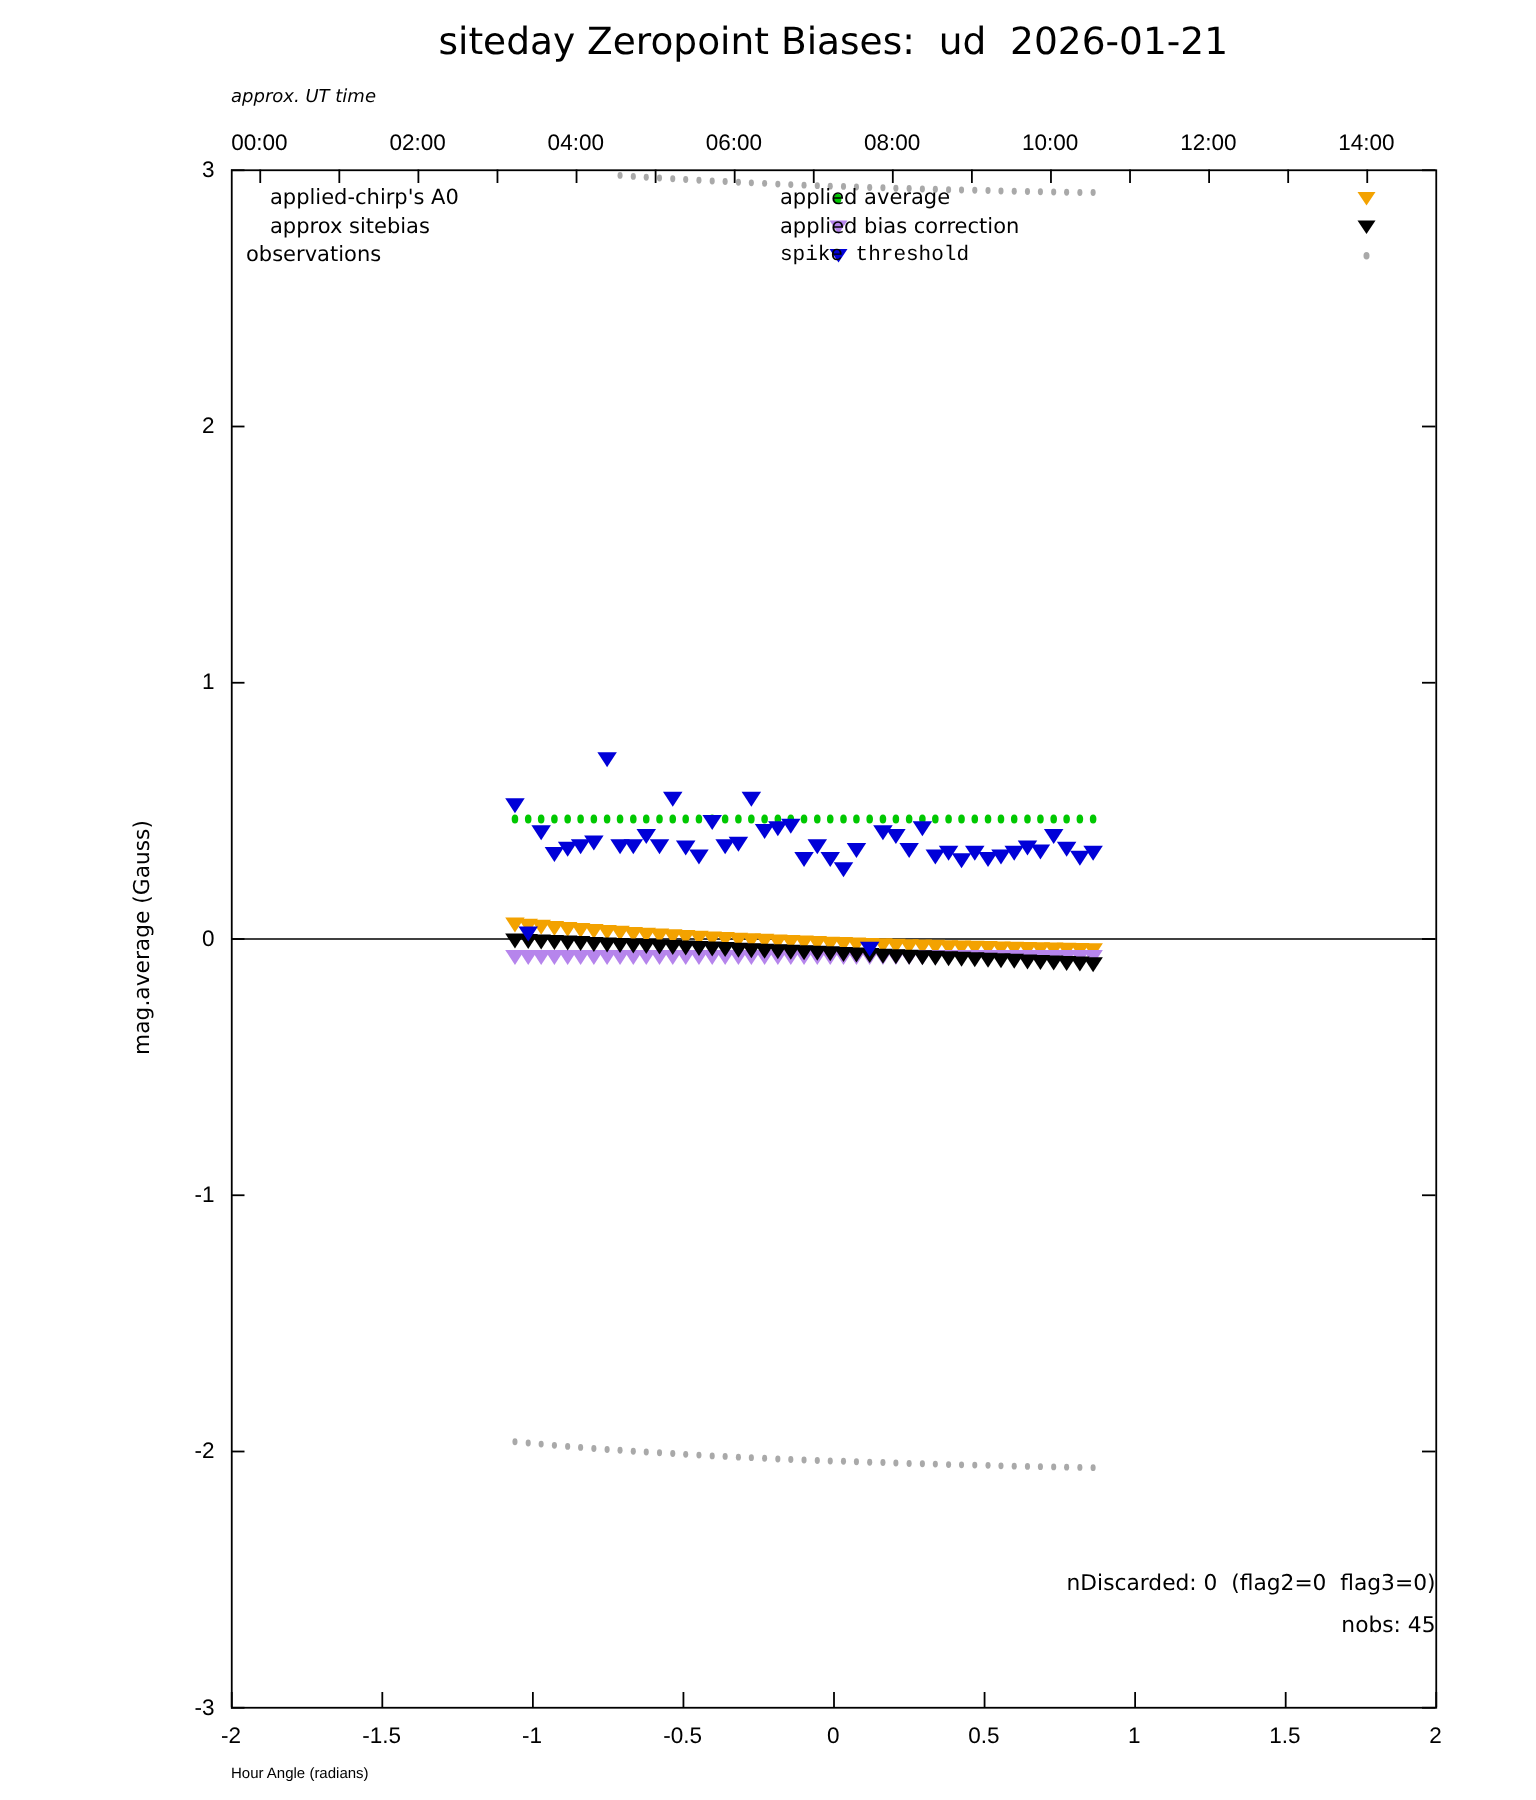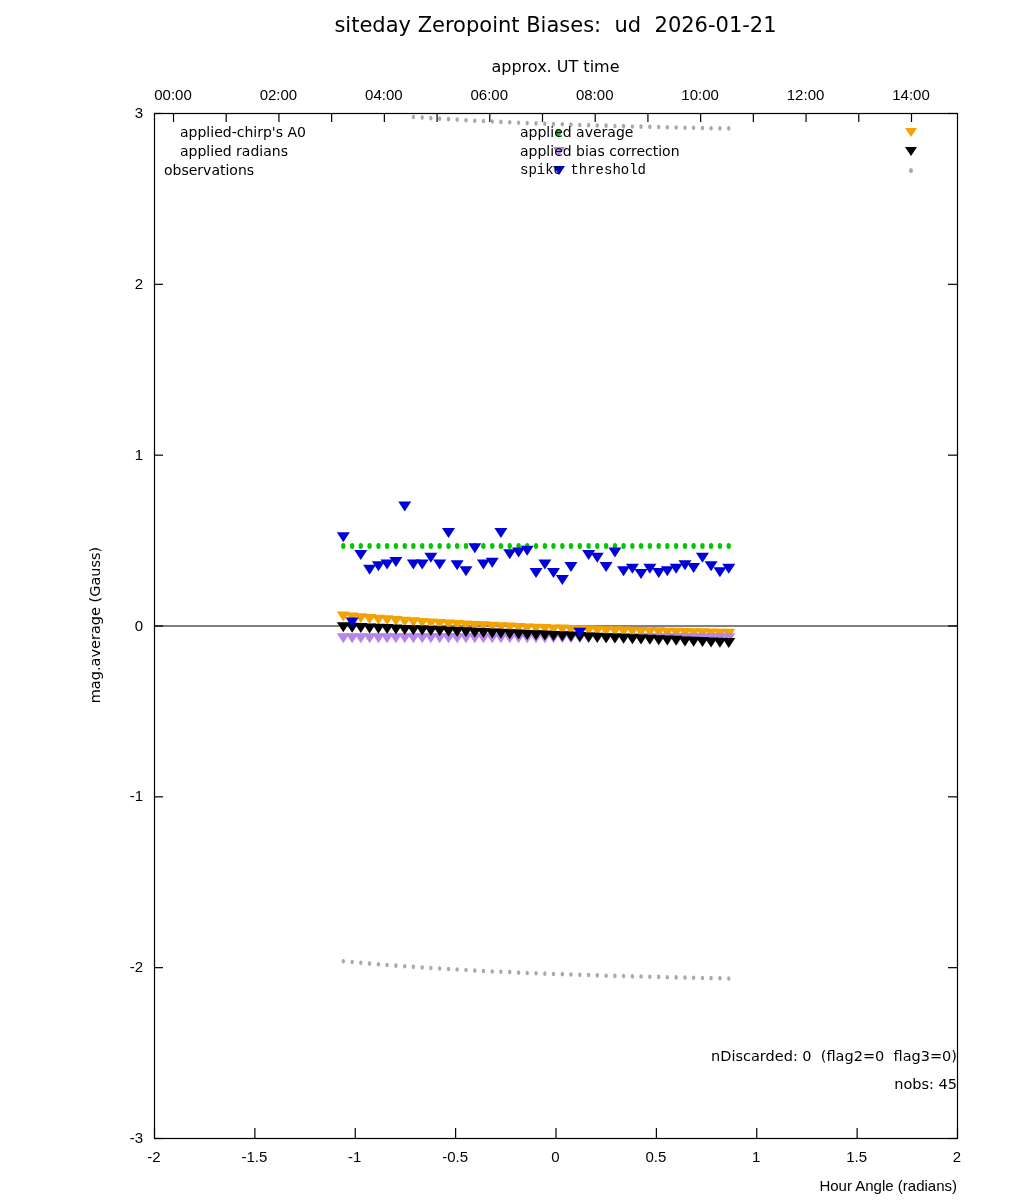--- a/index.html
+++ b/index.html
@@ -3,28 +3,28 @@
 <meta charset="utf-8">
 <style>
   html,body{margin:0;padding:0;}
   body{
     width:1024px;height:1200px;position:relative;background:#ffffff;
     font-family:"DejaVu Sans",sans-serif;color:#000;overflow:hidden;
   }
   .abs{position:absolute;}
   #plot-title{
     top:13px;left:154px;width:803px;text-align:center;
-    font-size:21px;white-space:pre;
+    font-size:25px;white-space:pre;
   }
   #ut-axis-title{
-    top:57px;left:154px;width:803px;text-align:center;font-size:16px;
+    top:57px;left:154px;width:803px;text-align:left;font-size:12px;font-style:italic;
   }
   #xaxis-title{
-    top:1177px;left:154px;width:803px;text-align:right;
-    font-size:15px;font-family:"Liberation Sans",sans-serif;
+    top:1177px;left:154px;width:803px;text-align:left;
+    font-size:10px;font-family:"Liberation Sans",sans-serif;
   }
   #yaxis-title{
     top:615px;left:-53px;width:300px;height:20px;text-align:center;
     font-size:14.5px;transform:rotate(-90deg);
   }
   .nobs-line{
     left:154px;width:803px;text-align:right;font-size:14.5px;white-space:pre;
   }
   #nobs-line-1{top:1076px;}
   #nobs-line-2{top:1048px;}
@@ -424,21 +424,21 @@
 
 <div class="abs" id="yaxis-title">mag.average (Gauss)</div>
 
 <div class="abs" id="xaxis-title">Hour Angle (radians)</div>
 
 <div class="abs legend-label" style="top:123px;right:484px;width:360px;">applied-chirp's A0</div>
 <div class="abs legend-marker-box" style="top:123px;left:551px;">
   <span class="m-dot" style="background: rgb(0, 200, 0);"></span>
 </div>
 
-<div class="abs legend-label" style="top:142px;right:484px;width:360px;">applied radians</div>
+<div class="abs legend-label" style="top:142px;right:484px;width:360px;">approx sitebias</div>
 <div class="abs legend-marker-box" style="top:142px;left:551px;">
   <span class="m-tri" style="border-top-color: rgb(182, 133, 236);"></span>
 </div>
 
 <div class="abs legend-label" style="top:161px;right:500px;width:360px;">observations</div>
 <div class="abs legend-marker-box" style="top:161px;left:551px;">
   <span class="m-tri" style="border-top-color: rgb(0, 0, 216);"></span>
 </div>
 
 <div class="abs legend-label" style="top:123px;right:144px;width:360px;">applied average</div>

